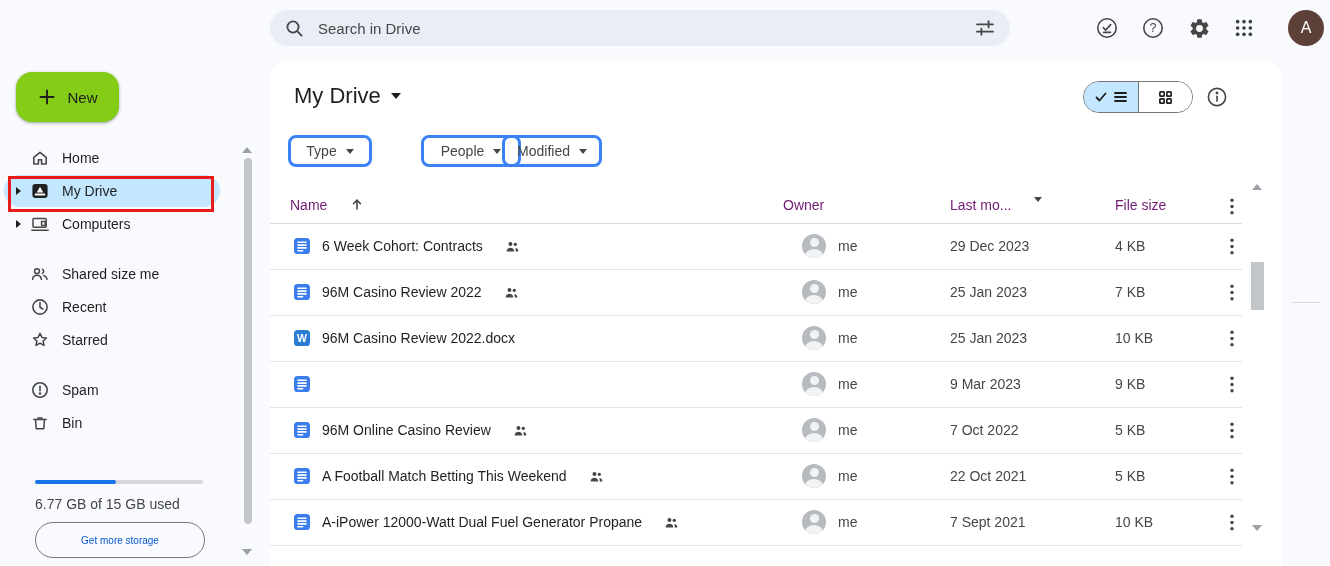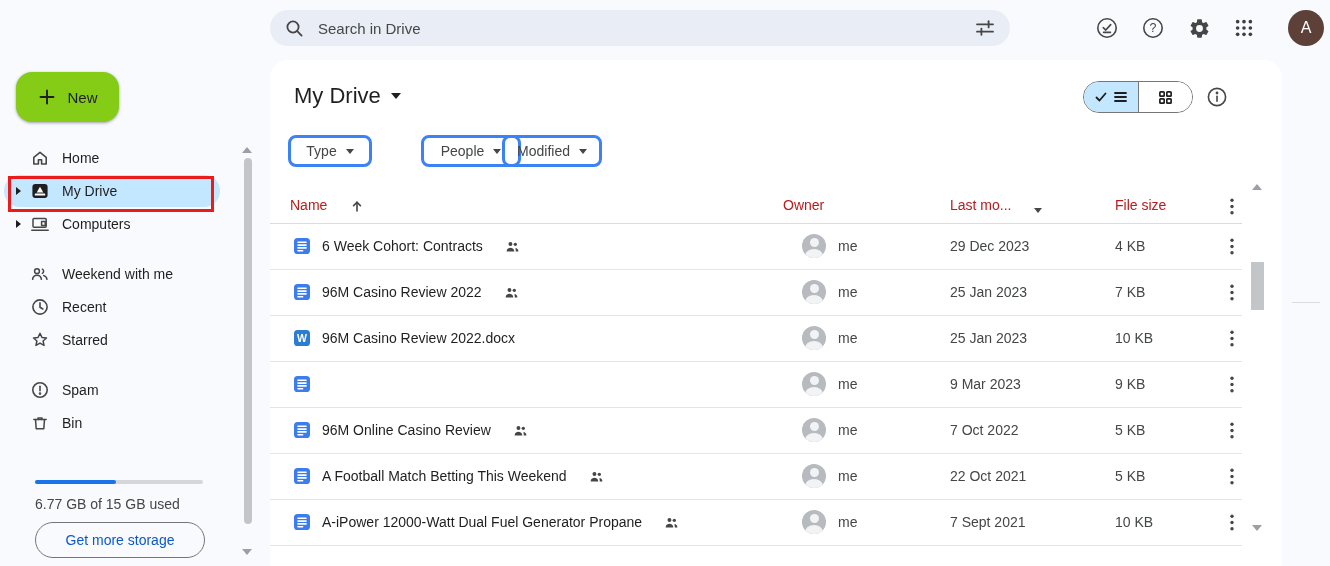--- a/index.html
+++ b/index.html
@@ -31,21 +31,21 @@
   .nav-item.selected{background:#c2e7ff;}
   .nav-item .disclosure{position:absolute;left:12px;width:0;height:0;border-top:4px solid transparent;
             border-bottom:4px solid transparent;border-left:5px solid #1f1f1f;}
   .nav-item .nav-icon{position:absolute;left:26px;width:20px;height:20px;display:flex;align-items:center;justify-content:center;}
   .nav-item .nav-label{position:absolute;left:58px;font-size:14px;color:#1f1f1f;white-space:nowrap;}
   .storage-bar{position:absolute;left:35px;top:480px;width:168px;height:4px;border-radius:2px;background:#d5d7db;}
   .storage-fill{height:4px;border-radius:2px;background:#1a73e8;}
   .storage-text{position:absolute;left:35px;top:496px;font-size:14px;color:#444746;}
   .more-storage-btn{position:absolute;left:35px;top:522px;width:170px;height:36px;border-radius:18px;
             border:1px solid #747775;background:transparent;display:flex;align-items:center;justify-content:center;
-            font-size:14px;font-weight:500;color:#0b57d0;cursor:pointer;box-sizing:border-box;}
+            font-size:10px;font-weight:500;color:#0b57d0;cursor:pointer;box-sizing:border-box;}
   .red-box{position:absolute;left:8px;top:176px;width:206px;height:36px;border:3px solid #ea1b1b;
            box-sizing:border-box;z-index:60;pointer-events:none;}
 
   .sb-scroll-thumb{position:absolute;left:244px;top:158px;width:8px;height:366px;border-radius:4px;background:#c3c6c9;cursor:pointer;}
   .tri-up{width:0;height:0;border-left:5px solid transparent;border-right:5px solid transparent;border-bottom:6px solid #9aa0a6;}
   .tri-down{width:0;height:0;border-left:5px solid transparent;border-right:5px solid transparent;border-top:6px solid #9aa0a6;}
 
   
   .card{position:absolute;left:270px;top:60px;width:1012px;height:506px;background:#fff;
         border-radius:18px 18px 0 0;}
@@ -58,21 +58,21 @@
         border-radius:16px;display:flex;overflow:hidden;box-sizing:border-box;}
   .view-toggle .seg{flex:1;display:flex;align-items:center;justify-content:center;gap:5px;cursor:pointer;}
   .view-toggle .seg.sel{background:#c2e7ff;}
   .view-toggle .seg.right{border-left:1px solid #747775;background:#fff;}
   .info-btn{position:absolute;left:936px;top:26px;width:22px;height:22px;cursor:pointer;}
 
   .chip{position:absolute;top:75px;height:32px;border:3px solid #3b82f6;border-radius:8px;display:flex;
         align-items:center;justify-content:center;gap:9px;font-size:14px;color:#444746;cursor:pointer;box-sizing:border-box;}
 
   .thead{position:absolute;left:0;top:130px;width:972px;height:33px;border-bottom:1px solid #dadce0;}
-  .thead .h{position:absolute;top:7px;font-size:14px;font-weight:500;color:#b91c1c;display:flex;align-items:flex-end;gap:23px;}
+  .thead .h{position:absolute;top:7px;font-size:14px;font-weight:500;color:#701a75;display:flex;align-items:flex-start;gap:23px;}
   .frow{position:absolute;left:0;width:972px;height:46px;border-bottom:1px solid #e3e5e8;cursor:pointer;}
   .frow .ficon{position:absolute;left:22px;top:13px;width:20px;height:20px;}
   .frow .fname{position:absolute;left:52px;top:15px;font-size:14px;color:#1f1f1f;display:flex;align-items:center;gap:22px;white-space:nowrap;}
   .frow .fowner{position:absolute;left:532px;top:11px;display:flex;align-items:center;gap:12px;}
   .owner-av{width:24px;height:24px;border-radius:50%;background:#b7bbc0;position:relative;overflow:hidden;}
   .owner-av::before{content:"";position:absolute;left:7.5px;top:4px;width:9px;height:9px;border-radius:50%;background:#f1f3f4;}
   .owner-av::after{content:"";position:absolute;left:3px;top:14.5px;width:18px;height:14px;border-radius:50%;background:#f1f3f4;}
   .meta{font-size:14px;color:#444746;}
   .frow .fdate{position:absolute;left:680px;top:15px;}
   .frow .fsize{position:absolute;left:845px;top:15px;}
@@ -180,21 +180,21 @@
 
   <div class="nav-item" style="top:258px;">
     <span class="nav-icon">
       <svg width="20" height="20" viewBox="0 0 20 20" fill="none" stroke="#444746" stroke-width="1.5" stroke-linecap="round">
         <circle cx="7" cy="7.2" r="2.4"></circle>
         <path d="M2.6 15.3c.4-2.6 2.4-4 4.4-4s4 1.4 4.4 4"></path>
         <path d="M12.4 5.2a2.4 2.4 0 0 1 0 4.2"></path>
         <path d="M13.7 11.6c1.8.5 3 1.7 3.3 3.7"></path>
       </svg>
     </span>
-    <span class="nav-label">Weekend with me</span>
+    <span class="nav-label">Shared size me</span>
   </div>
 
   <div class="nav-item" style="top:291px;">
     <span class="nav-icon">
       <svg width="20" height="20" viewBox="0 0 20 20" fill="none" stroke="#444746" stroke-width="1.6" stroke-linecap="round">
         <circle cx="10" cy="10" r="7.1"></circle>
           <path d="M10 5.9v4.4l2.8 1.7"></path>
       </svg>
     </span>
     <span class="nav-label">Recent</span>

